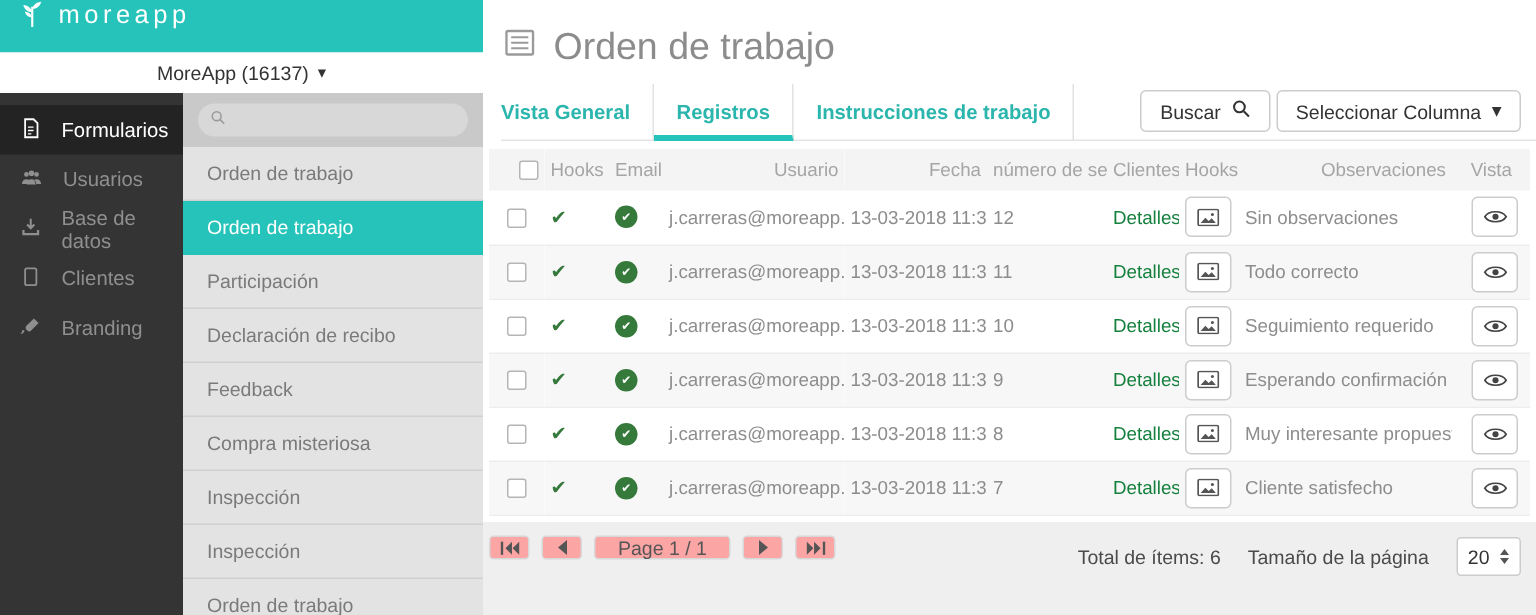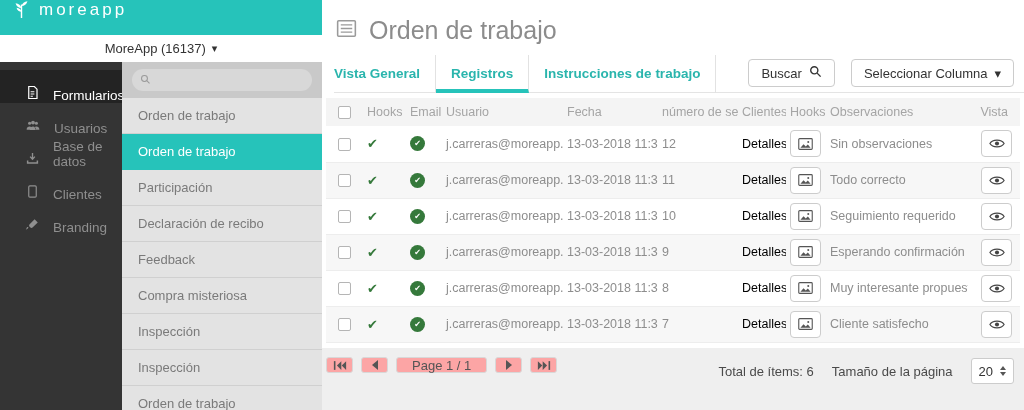--- a/index.html
+++ b/index.html
@@ -9,56 +9,56 @@
 
   
   .left-pane { position:absolute; left:0; top:0; width:322px; height:410px; }
   .topbar { height:35px; background:#26c3ba; display:flex; align-items:flex-start; padding-left:13px; gap:9px; }
   .logo-text { color:#fff; font-size:17px; letter-spacing:3px; font-weight:400; }
   .account-bar { height:27px; background:#fff; display:flex; align-items:center; justify-content:center; gap:6px; font-size:13px; color:#333; cursor:pointer; }
   .account-caret { font-size:11px; color:#333; }
   .left-body { display:flex; height:348px; }
 
   .nav-col { width:122px; background:#343434; padding-top:8px; }
-  .nav-item { height:33px; display:flex; align-items:flex-end; gap:13px; padding-left:25px; color:#8f8f8f; font-size:13.5px; cursor:pointer; }
+  .nav-item { height:33px; display:flex; align-items:center; gap:13px; padding-left:13px; color:#8f8f8f; font-size:13.5px; cursor:pointer; }
   .nav-item.active { background:#232323; color:#fff; }
   .nav-item svg { flex:0 0 auto; }
 
   .list-col { width:200px; background:#c9c9c9; }
   .search-band { height:36px; padding:7px 10px; }
   .search-pill { width:100%; height:22px; background:#d8d8d8; border:none; border-radius:11px; display:flex; align-items:center; padding-left:8px; gap:5px; }
   .search-pill input { border:none; background:transparent; outline:none; width:140px; font-size:12px; color:#555; }
   .form-item { height:36px; line-height:35px; background:#e3e3e3; border-bottom:1px solid #d0d0d0; padding-left:16px; font-size:13px; color:#7a7a7a; white-space:nowrap; overflow:hidden; cursor:pointer; }
   .form-item.selected { background:#26c3ba; color:#fff; border-bottom-color:#26c3ba; }
 
   
   .main-pane { position:absolute; left:322px; top:0; width:702px; height:410px; background:#fff; }
   .main-title { display:flex; align-items:center; gap:10px; margin:16px 0 0 12px; }
   .main-title .t { font-size:25px; color:#8c8c8c; font-weight:400; }
 
   .tab-bar { position:relative; margin:10px 0 0 12px; height:38px; border-bottom:1px solid #e4e4e4; display:flex; }
   .tab { height:38px; line-height:37px; padding:0 15px; font-size:13.5px; font-weight:700; color:#2ab5ad; border-right:1px solid #e2e2e2; cursor:pointer; white-space:nowrap; }
   .tab:first-child { padding-left:0; }
   .tab.active { border-bottom:4px solid #26c3ba; }
-  .toolbar { position:absolute; right:10px; top:4px; display:flex; gap:16px;margin-left:11px; }
+  .toolbar { position:absolute; right:10px; top:4px; display:flex; gap:4px;margin-left:11px; }
   .btn { height:28px; background:#fff; border:1px solid #ccc; border-radius:4px; font-size:13px; color:#333; padding:0 12px; display:flex; align-items:center; gap:7px; cursor:pointer; font-family:inherit; }
 
   
   table { border-collapse:collapse; table-layout:fixed; width:694px; margin:5px 10px 0 4px; }
-  thead th { height:28px; background:#f4f4f4; color:#a5a5a5; font-size:12.5px; font-weight:400; text-align:left; padding:0 4px; white-space:nowrap; overflow:hidden; }
+  thead th { height:28px; background:#f4f4f4; color:#a5a5a5; font-size:12.5px; font-weight:400; text-align:right; padding:0 4px; white-space:nowrap; overflow:hidden; }
   thead th.first { padding-left:12px; }
   thead th.r { text-align:right; padding-right:12px; }
   tbody td { height:36px; border-bottom:1px solid #ededed; font-size:12.5px; color:#8d8d8d; padding:0 4px; white-space:nowrap; overflow:hidden; }
   tbody tr.alt td { background:#f7f7f7; }
   td.first { padding-left:12px; }
   td.r { text-align:right; padding-right:8px; }
   .cb { display:inline-block; width:13px; height:13px; border:1px solid #b5b5b5; border-radius:2px; background:#fff; vertical-align:middle; cursor:pointer; }
   .hook-check { color:#35793b; font-size:13px; font-weight:700; }
   .email-ok { display:inline-flex; width:15px; height:15px; border-radius:50%; background:#35793b; color:#fff; font-size:8px; align-items:center; justify-content:center; vertical-align:middle; }
-  .detalles { color:#000000; cursor:pointer; text-decoration:none; font-size:12.5px; }
+  .detalles { color:#15803d; cursor:pointer; text-decoration:none; font-size:12.5px; }
   .icon-btn { width:31px; height:27px; background:#fff; border:1px solid #ccc; border-radius:4px; display:inline-flex; align-items:center; justify-content:center; cursor:pointer; }
 
   
   .footer { position:absolute; left:0; right:0; top:348px; bottom:0; background:#efefef; display:flex; justify-content:space-between; padding:9px 10px 0 4px; }
   .pager { display:flex; gap:8px; }
   .pg-btn { height:16px; min-width:27px; background:#fca5a5; border:1px solid #d8d8d8; border-radius:3px; display:flex; align-items:center; justify-content:center; cursor:pointer; font-family:inherit; }
   .pg-page { padding:0 15px; font-size:13px; color:#555; }
   .totals { display:flex; align-items:center; gap:18px; height:28px; }
   .totals .txt { font-size:13px; color:#4a4a4a; }
   .size-select { height:26px; background:#fff; border:1px solid #ccc; border-radius:3px; display:flex; align-items:center; gap:7px; padding:0 7px; cursor:pointer; }

